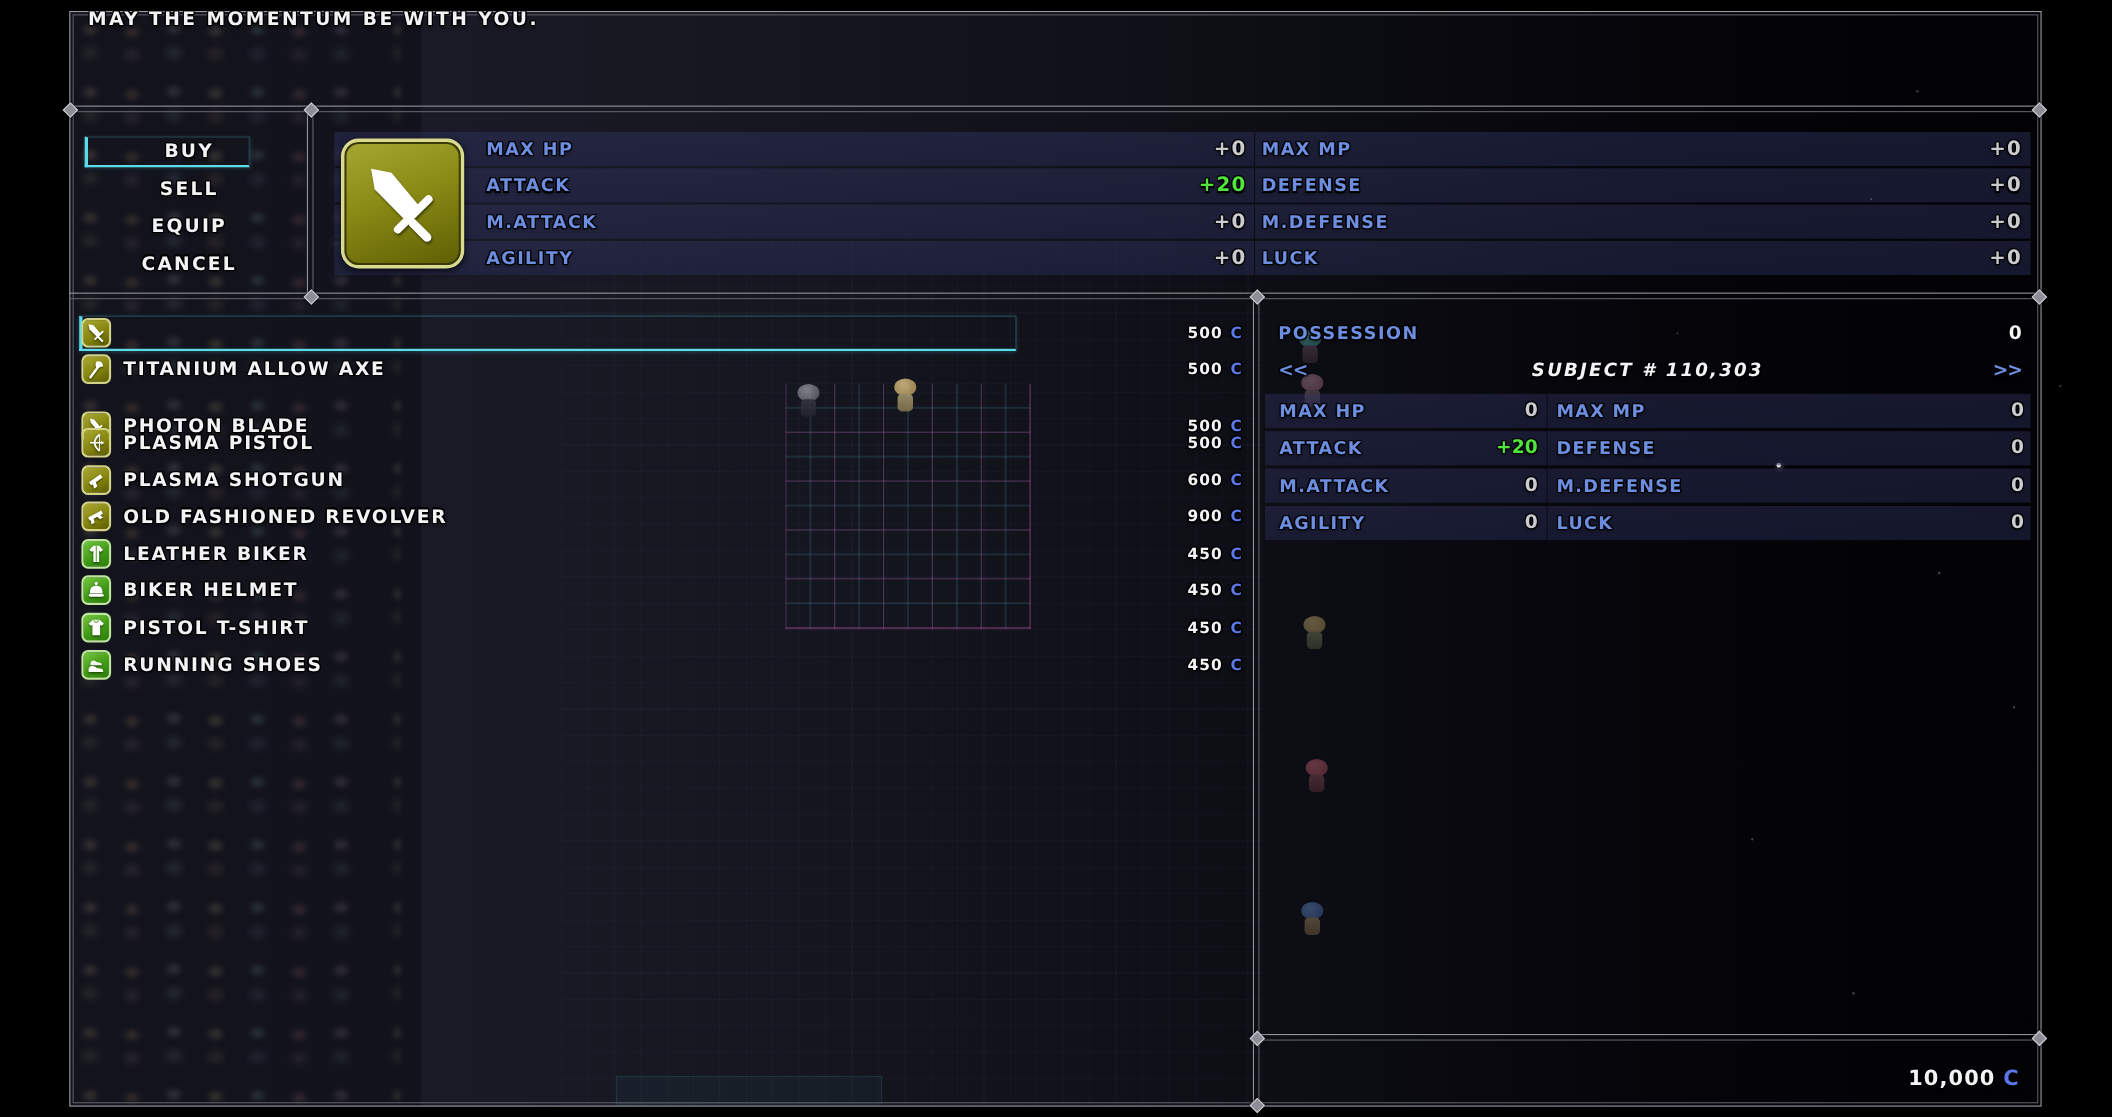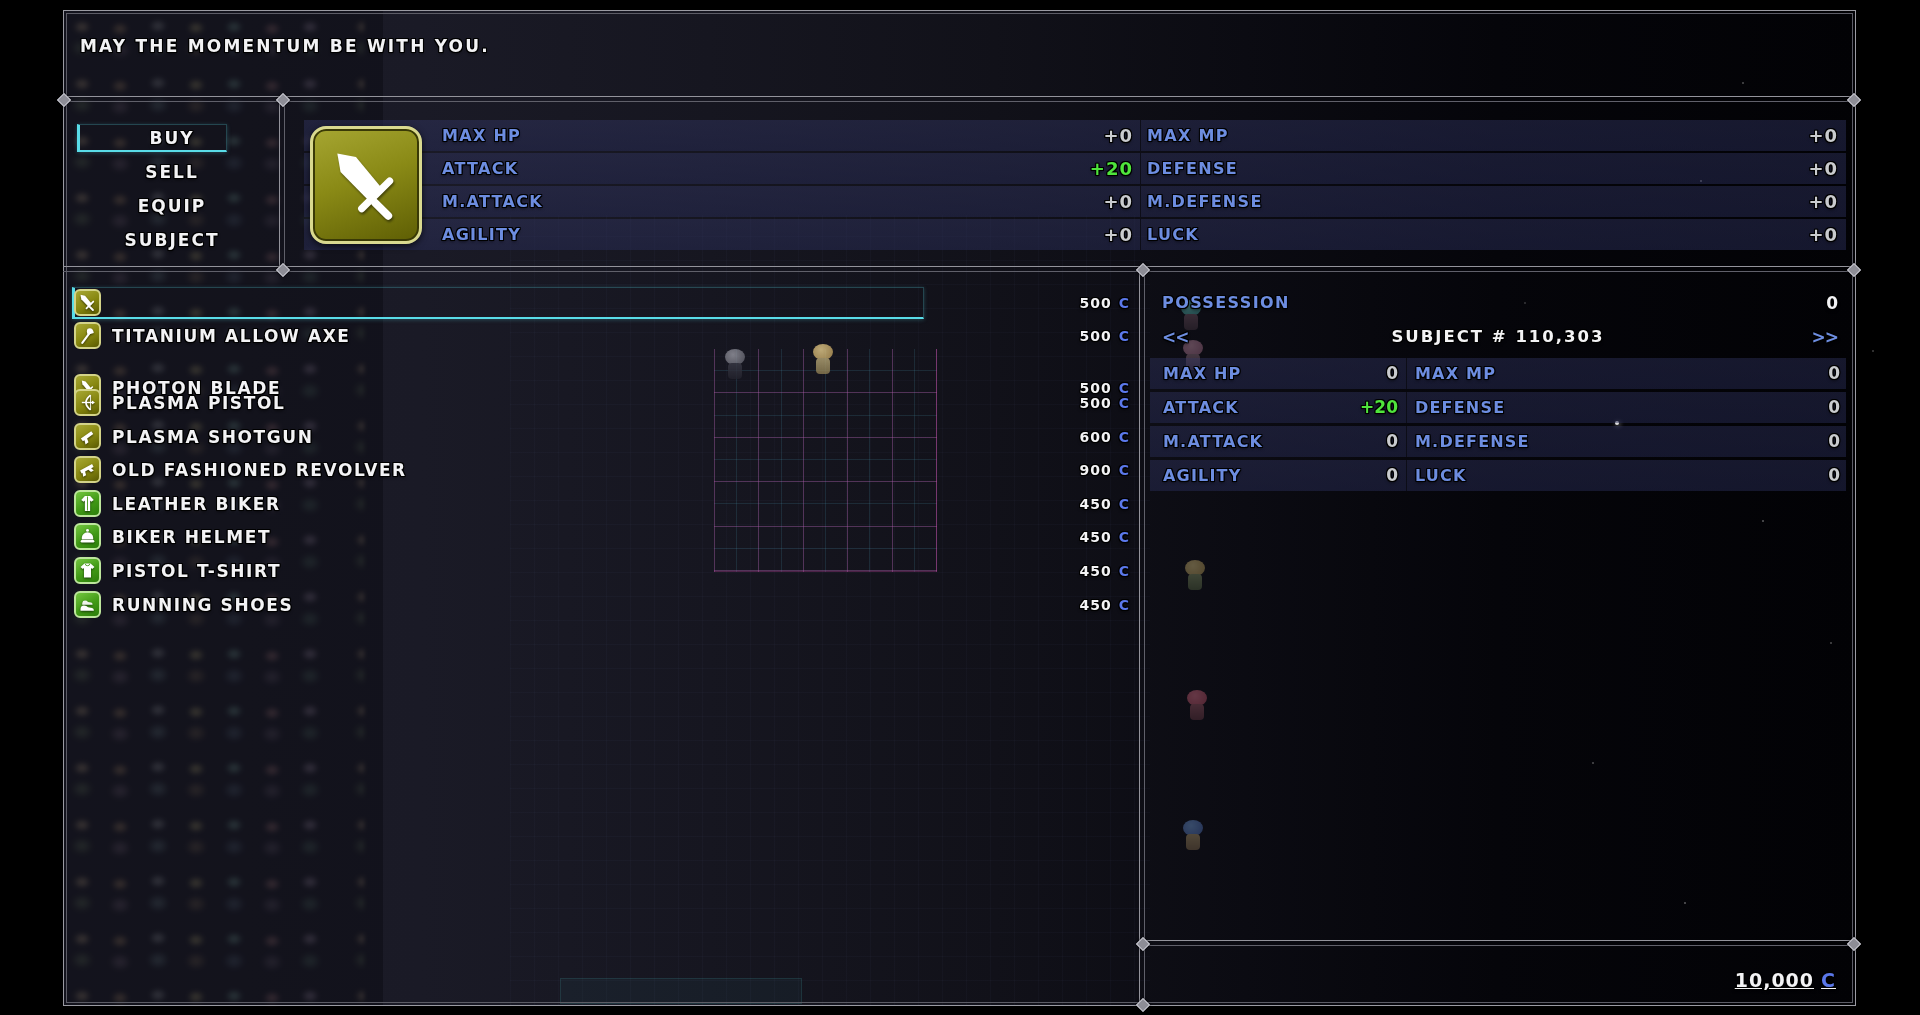--- a/index.html
+++ b/index.html
@@ -55,21 +55,21 @@
   .frame::after{content:"";position:absolute;inset:2px;border:1px solid #5c5c66;}
   .hdiv{position:absolute;height:6px;border-top:1px solid #93939b;border-bottom:1px solid #60606a;box-sizing:border-box;}
   .vdiv{position:absolute;width:6px;border-left:1px solid #93939b;border-right:1px solid #60606a;box-sizing:border-box;}
   .node{position:absolute;width:8px;height:8px;background:#8d8d96;border:1px solid #c9c9d2;
     transform:rotate(45deg);box-shadow:0 0 3px rgba(0,0,0,.8);}
   
   .ot{text-shadow:-1px -1px 0 #000,0 -1px 0 #000,1px -1px 0 #000,-1px 0 0 #000,1px 0 0 #000,
       -1px 1px 0 #000,0 1px 0 #000,1px 1px 0 #000,0 2px 3px rgba(0,0,0,.55);}
   .white{color:#f3f3f5;} .blue{color:#6d8de0;} .gray{color:#c9cbce;} .green{color:#4fe53c;} .cur{color:#5b78ea;}
   
-  .msg-text{position:absolute;left:80px;top:36px;font-size:17px;letter-spacing:2.2px;}
+  .msg-text{position:absolute;left:80px;top:8px;font-size:17px;letter-spacing:2.2px;}
   
   .cmd{position:absolute;left:63px;width:218px;height:28px;line-height:28px;text-align:center;
     font-size:17px;letter-spacing:2px;cursor:pointer;}
   .cursor{position:absolute;box-sizing:border-box;border:1px solid rgba(89,220,232,.25);
     border-left:3px solid #59dce8;border-bottom:2px solid #59dce8;
     box-shadow:0 1px 4px rgba(89,220,232,.25);pointer-events:none;}
   
   .prow{position:absolute;left:304px;width:1542px;height:31px;line-height:31px;
     background:linear-gradient(180deg,rgba(52,56,104,.42),rgba(40,44,86,.5));}
   .prow span{position:absolute;top:0;}
@@ -90,33 +90,33 @@
   .iw svg{width:21px;height:21px;filter:drop-shadow(0 1px 1px rgba(0,0,0,.6));}
   .iw.weapon{background:linear-gradient(150deg,#a8a834,#86860f 55%,#5a5a02);border:2px solid #d3d388;}
   .iw.armor{background:linear-gradient(150deg,#74c740,#419a16 55%,#2c7e0b);border:2px solid #bde69c;}
   .item-name{position:absolute;left:40px;top:0;height:31px;line-height:31px;font-size:17px;letter-spacing:1.6px;}
   .price{position:absolute;right:0;top:0;height:31px;line-height:31px;font-size:14px;letter-spacing:1px;}
   .price .cur{margin-left:7px;}
   
   .srow{position:absolute;left:1150px;width:696px;height:28px;line-height:28px;}
   .srow .lab{position:absolute;left:12px;font-size:16px;letter-spacing:1.4px;}
   .srow .val{position:absolute;right:8px;font-size:17px;}
-  .srow .ctr{position:absolute;left:0;width:100%;text-align:center;font-size:16.5px;letter-spacing:2px;}
+  .srow .ctr{position:absolute;left:0;width:100%;text-align:center;font-size:16.5px;letter-spacing:2px;font-style:italic;}
   .srow .arrL{position:absolute;left:12px;font-size:17px;letter-spacing:-1px;cursor:pointer;}
   .srow .arrR{position:absolute;right:8px;font-size:17px;letter-spacing:-1px;cursor:pointer;}
   .strow{position:absolute;left:1150px;width:696px;height:31px;line-height:31px;
     background:linear-gradient(180deg,rgba(52,56,104,.40),rgba(40,44,86,.48));}
   .strow span{position:absolute;top:0;}
   .strow .l1{left:13px;font-size:16px;letter-spacing:1.2px;}
   .strow .v1{left:0;width:248px;text-align:right;font-size:17px;}
   .strow .l2{left:265px;font-size:16px;letter-spacing:1.2px;}
   .strow .v2{right:6px;font-size:17px;}
   .strow .colsep{position:absolute;left:256px;top:0;width:1px;height:31px;background:rgba(10,10,18,.8);}
   .gold-row{position:absolute;left:1150px;top:962px;width:696px;height:36px;line-height:36px;}
-  .gold-row .g{position:absolute;right:10px;font-size:19px;letter-spacing:1px;text-decoration:underline;}
+  .gold-row .g{position:absolute;right:10px;font-size:19px;letter-spacing:1px;}
   .gold-row .cur{margin-left:7px;}
 </style>
 </head>
 <body>
 
 <div class="stage">
 
   <div class="bgbase"></div>
   <div class="sprite-wall"></div>
   <div class="wall-tint"></div>
@@ -168,21 +168,21 @@
   <div class="node" style="left:1138px;top:939px;"></div>
   <div class="node" style="left:1849px;top:939px;"></div>
   <div class="node" style="left:1138px;top:1000px;"></div>
 
   <div class="msg-text white ot">MAY THE MOMENTUM BE WITH YOU.</div>
 
   <div class="cursor" style="left:77px;top:124px;width:150px;height:28px;"></div>
   <div class="cmd white ot" style="top:124px;">BUY</div>
   <div class="cmd white ot" style="top:158px;">SELL</div>
   <div class="cmd white ot" style="top:192px;">EQUIP</div>
-  <div class="cmd white ot" style="top:226px;">SUBJECT</div>
+  <div class="cmd white ot" style="top:226px;">CANCEL</div>
 
   <div>
     <div class="prow" style="top:120px;">
       <span class="pl blue ot">MAX HP</span>
       <span class="pv gray ot">+0</span>
       <span class="colsep"></span>
       <span class="rl blue ot">MAX MP</span>
       <span class="rv gray ot">+0</span>
     </div>
     <div class="prow" style="top:153px;">

